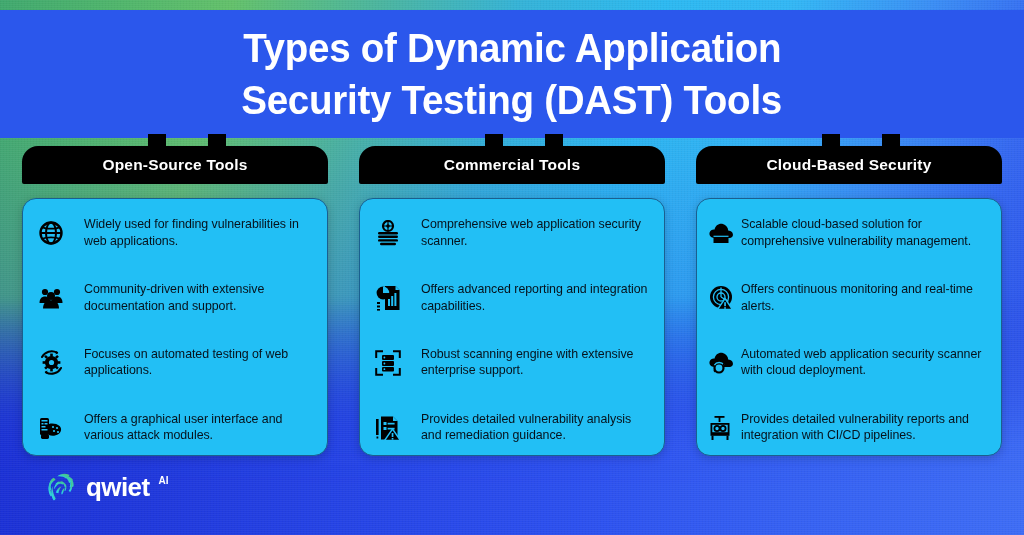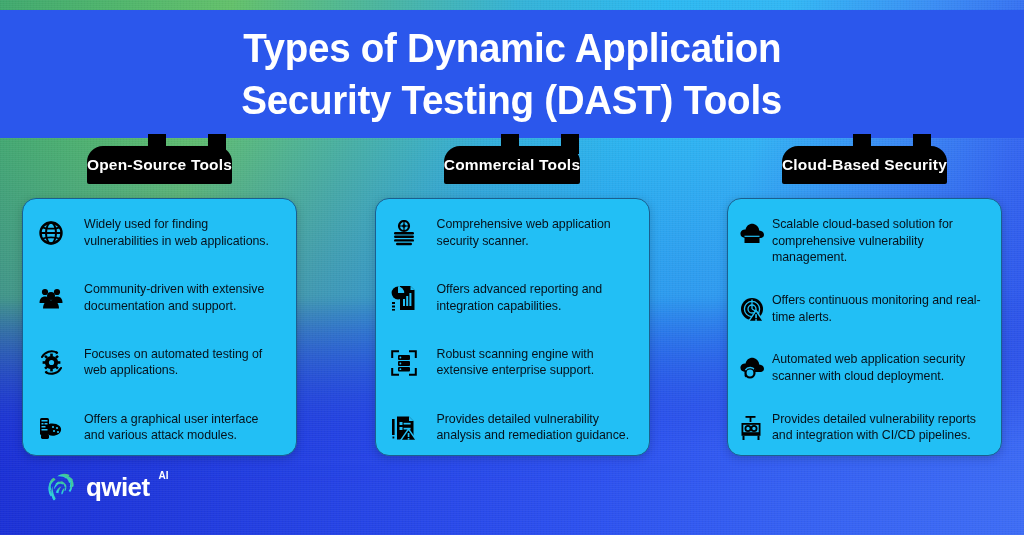--- a/index.html
+++ b/index.html
@@ -91,24 +91,23 @@
     left: 0; top: 146px;
     width: 1024px;
     height: 310px;
     display: flex;
     justify-content: space-between;
     padding: 0 22px;
     box-sizing: border-box;
   }
   .column {
     position: relative;
-    width: 275px;
+    width: 306px;
     display: flex;
     flex-direction: column;
-    align-items: center;
   }
 
   
   .stems {
     position: absolute;
     top: -12px;
     left: 0;
     width: 100%;
     height: 16px;
   }
@@ -204,20 +203,21 @@
     letter-spacing: -0.6px;
     line-height: 26px;
   }
   .logo-ai {
     color: #ffffff;
     font-family: "Liberation Sans", sans-serif;
     font-weight: bold;
     font-size: 10px;
     letter-spacing: 0.2px;
     align-self: flex-start;
+    margin-top: 5px;
     margin-left: 1px;
   }
 </style>
 </head>
 <body>
 
 <div id="infographic">
 
   <div class="bg-base"></div>
   <div class="bg-bottom"></div>

